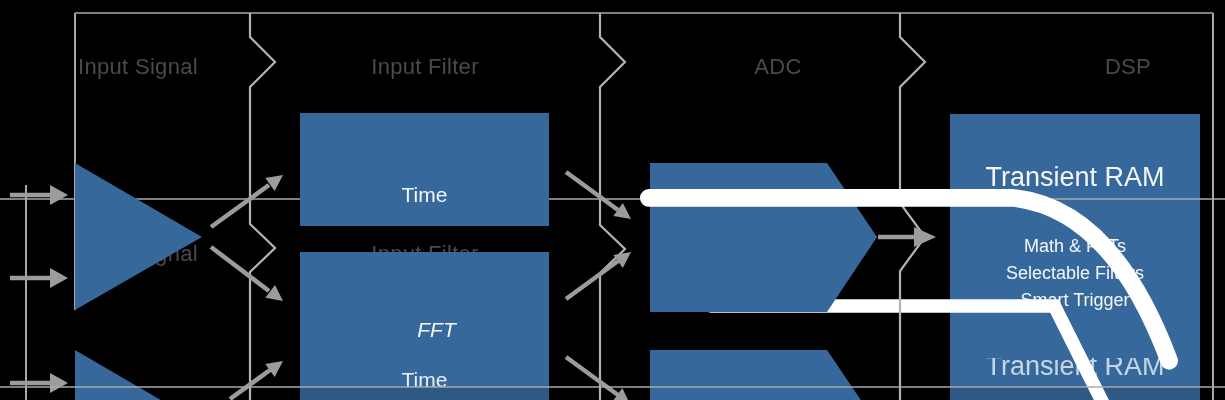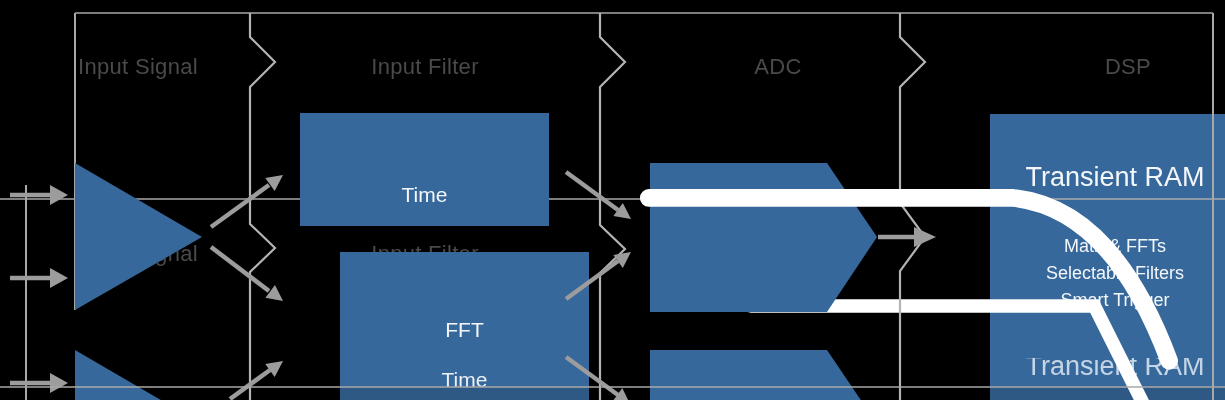--- a/index.html
+++ b/index.html
@@ -26,21 +26,21 @@
 
   .bluebox{position:absolute;background:#36689b;}
   .whitetext{color:#f4f7fa;}
 
   
   .box-time{left:300px;top:113px;width:249px;height:113px;z-index:4;}
   .box-time .lbl{position:absolute;left:0;top:70px;width:100%;text-align:center;font-size:21px;}
 
   
   .box-fft{left:300px;top:252px;width:249px;height:148px;}
-  .box-fft .lbl{position:absolute;left:0;top:66px;width:100%;text-align:center;font-size:21px;}
+  .box-fft .lbl{position:absolute;left:12px;top:66px;width:100%;text-align:center;font-size:21px;font-style:italic;}
   .box-fft .ghost-time{position:absolute;left:0;top:116px;width:100%;text-align:center;font-size:21px;color:rgba(244,247,250,.95);}
   .darkstrip{position:absolute;left:0;width:100%;background:rgba(0,0,0,.14);}
 
   
   .box-dsp{left:950px;top:114px;width:250px;height:286px;}
   .box-dsp .title{position:absolute;left:0;top:48px;width:100%;text-align:center;font-size:27px;}
   .box-dsp .features{position:absolute;left:0;top:119px;width:100%;text-align:center;font-size:18px;line-height:27px;}
   .box-dsp .ghost-ram-clip{position:absolute;left:0;top:244px;width:100%;height:24px;overflow:hidden;}
   .box-dsp .ghost-ram-clip .t{margin-top:-7px;text-align:center;font-size:27px;color:rgba(233,240,247,.8);}
 
@@ -57,21 +57,21 @@
     <div class="ghostlabel" style="left:325px;top:241px;">Input Filter</div>
   </div>
 
   <div class="z-text">
     <div class="seclabel" style="left:38px;top:54px;">Input Signal</div>
     <div class="seclabel" style="left:325px;top:54px;">Input Filter</div>
     <div class="seclabel" style="left:678px;top:54px;">ADC</div>
     <div class="seclabel" style="left:1028px;top:54px;">DSP</div>
   </div>
 
-  <div class="z-lowboxes" style="position:absolute;inset:0;margin-left:40px;">
+  <div class="z-lowboxes" style="position:absolute;inset:0;">
     <div class="bluebox box-dsp">
       <div class="title whitetext">Transient RAM</div>
       <div class="features whitetext">
         <div>Math &amp; FFTs</div>
         <div>Selectable Filters</div>
         <div>Smart Trigger</div>
       </div>
       <div class="ghost-ram-clip">
         <div class="t">Transient RAM</div>
       </div>

